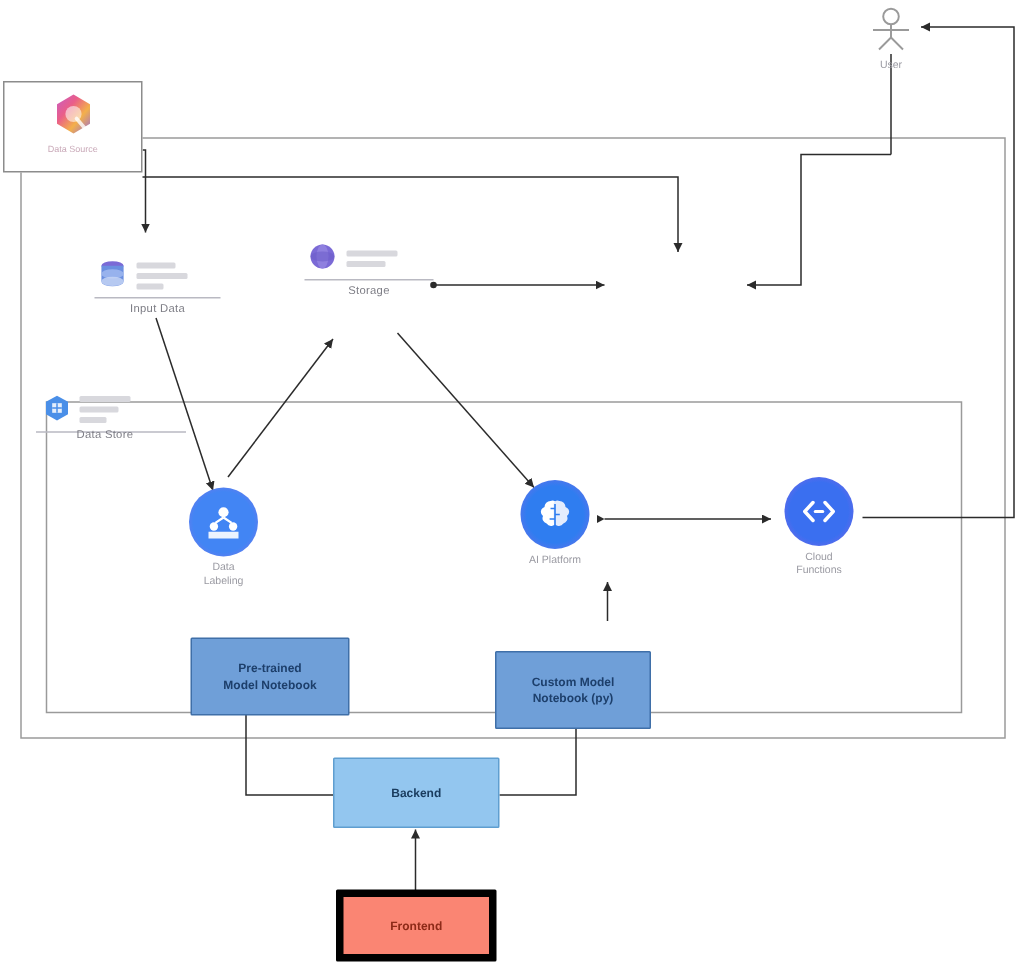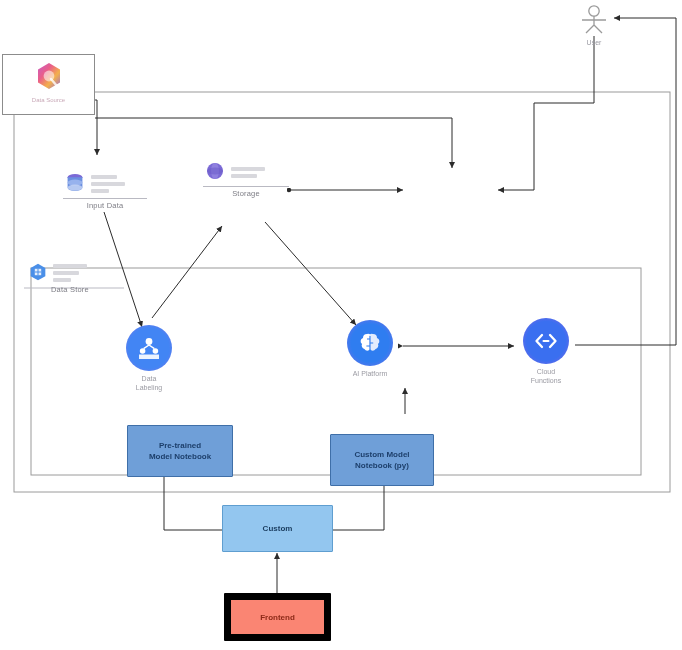--- a/index.html
+++ b/index.html
@@ -114,21 +114,21 @@
     font-weight:bold;
   }
   .box.light{
     background:#93c6ef;
     border:1px solid #5f9ed0;
     color:#1a3c5e;
     font-weight:bold;
   }
   .box.alert{
     background:#fa8573;
-    border:7px solid #000000;
+    border:5px solid #000000;
     color:#8d2a18;
     font-weight:bold;
   }
   
   .actor{
     position:absolute;
     width:60px;
     text-align:center;
   }
   .actor .lbl{
@@ -314,20 +314,20 @@
     <span class="blurtext">Pre-trained
 Model Notebook</span>
   </div>
 
   <div class="box model" style="left:330px;top:414px;width:104px;height:52px;margin-top:20px;">
     <span class="blurtext">Custom Model
 Notebook (py)</span>
   </div>
 
   <div class="box light" style="left:222px;top:505px;width:111px;height:47px;">
-    <span class="blurtext">Custom</span>
+    <span class="blurtext">Backend</span>
   </div>
 
   <div class="box alert" style="left:224px;top:593px;width:107px;height:48px;">
     <span class="blurtext">Frontend</span>
   </div>
 
 </div>
 
 </body></html>

